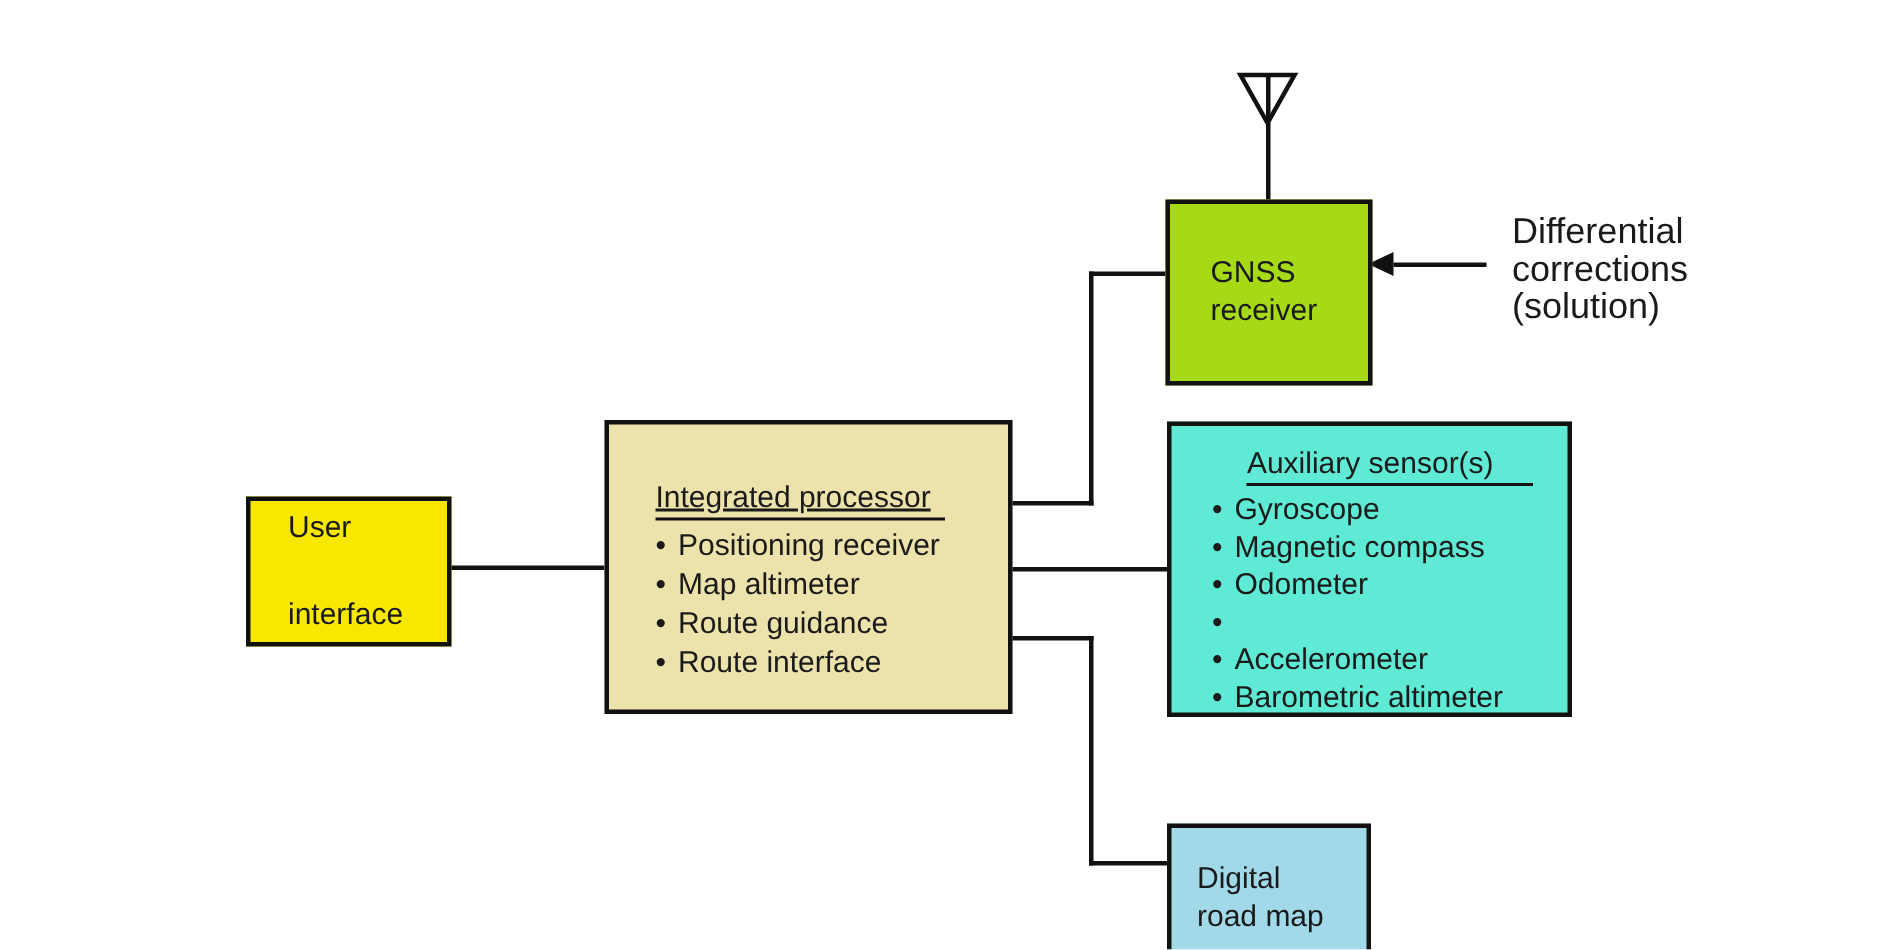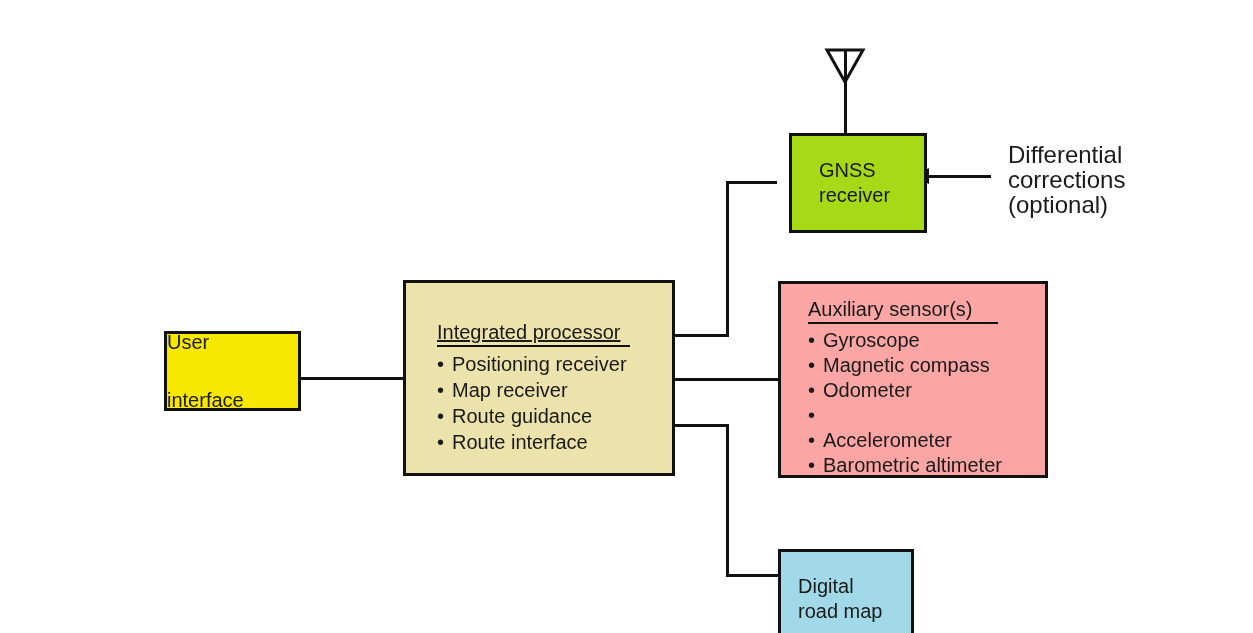--- a/index.html
+++ b/index.html
@@ -41,32 +41,32 @@
     display: flex;
     line-height: 26px;
     white-space: nowrap;
   }
   .bullet-item .bullet { margin-right: 8px; }
   .line {
     position: absolute;
     background: #111111;
   }
   #box-user {
-    left: 164px; top: 331px; width: 137px; height: 80px;
+    left: 164px; top: 331px; width: 137px; height: 100px;
+    padding-left: 25px;
     gap: 33px;
   }
   #box-proc {
     left: 403px; top: 280px; width: 272px; height: 196px;
     padding: 38px 0 0 31px;
   }
   #box-proc .list-box-title { padding-right: 10px; text-decoration: underline; }
   #box-gnss {
-    left: 777px; top: 133px; width: 138px; height: 100px;
+    left: 777px; top: 133px; width: 138px; height: 124px;
     padding-left: 27px;
-    margin-left: 12px;
   }
   #box-aux {
     left: 778px; top: 281px; width: 270px; height: 197px;
     padding: 14px 0 0 27px;
   }
   #box-aux .list-box-title { padding-right: 26px; }
   #box-aux .bullet-item { line-height: 25px; }
   #box-map {
     left: 778px; top: 549px; width: 136px; height: 99px;
     padding-left: 17px;
@@ -119,56 +119,56 @@
   <div class="line" id="antenna-mast"></div>
   <svg id="antenna-triangle" width="42" height="37">
     <polygon points="3,2 39,2 21,34" fill="none" stroke="#111111" stroke-width="3"></polygon>
   </svg>
 
   <div class="line" id="diff-arrow-line"></div>
   <div id="diff-arrow-head"></div>
   <div id="diff-text">
     <div>Differential</div>
     <div>corrections</div>
-    <div>(optional)</div>
+    <div>(solution)</div>
   </div>
 
   <div class="box box-label-2line" id="box-user" style="background: rgb(248, 232, 0);">
     <div>User</div>
     <div>interface</div>
   </div>
 
   <div class="box" id="box-proc" style="background: rgb(236, 226, 171);">
     <div class="list-box-title">Integrated processor</div>
     <ul class="bullet-list">
       <li class="bullet-item">
         <span class="bullet">•</span>
         <span>Positioning receiver</span>
       </li>
       <li class="bullet-item">
         <span class="bullet">•</span>
-        <span>Map receiver</span>
+        <span>Map altimeter</span>
       </li>
       <li class="bullet-item">
         <span class="bullet">•</span>
         <span>Route guidance</span>
       </li>
       <li class="bullet-item">
         <span class="bullet">•</span>
         <span>Route interface</span>
       </li>
     </ul>
   </div>
 
   <div class="box box-label-2line" id="box-gnss" style="background: rgb(166, 218, 23);">
     <div>GNSS</div>
     <div>receiver</div>
   </div>
 
-  <div class="box" id="box-aux" style="background: #fca5a5;">
+  <div class="box" id="box-aux" style="background: #5eead4; text-align: center;">
     <div class="list-box-title">Auxiliary sensor(s)</div>
     <ul class="bullet-list">
       <li class="bullet-item">
         <span class="bullet">•</span>
         <span>Gyroscope</span>
       </li>
       <li class="bullet-item">
         <span class="bullet">•</span>
         <span>Magnetic compass</span>
       </li>

